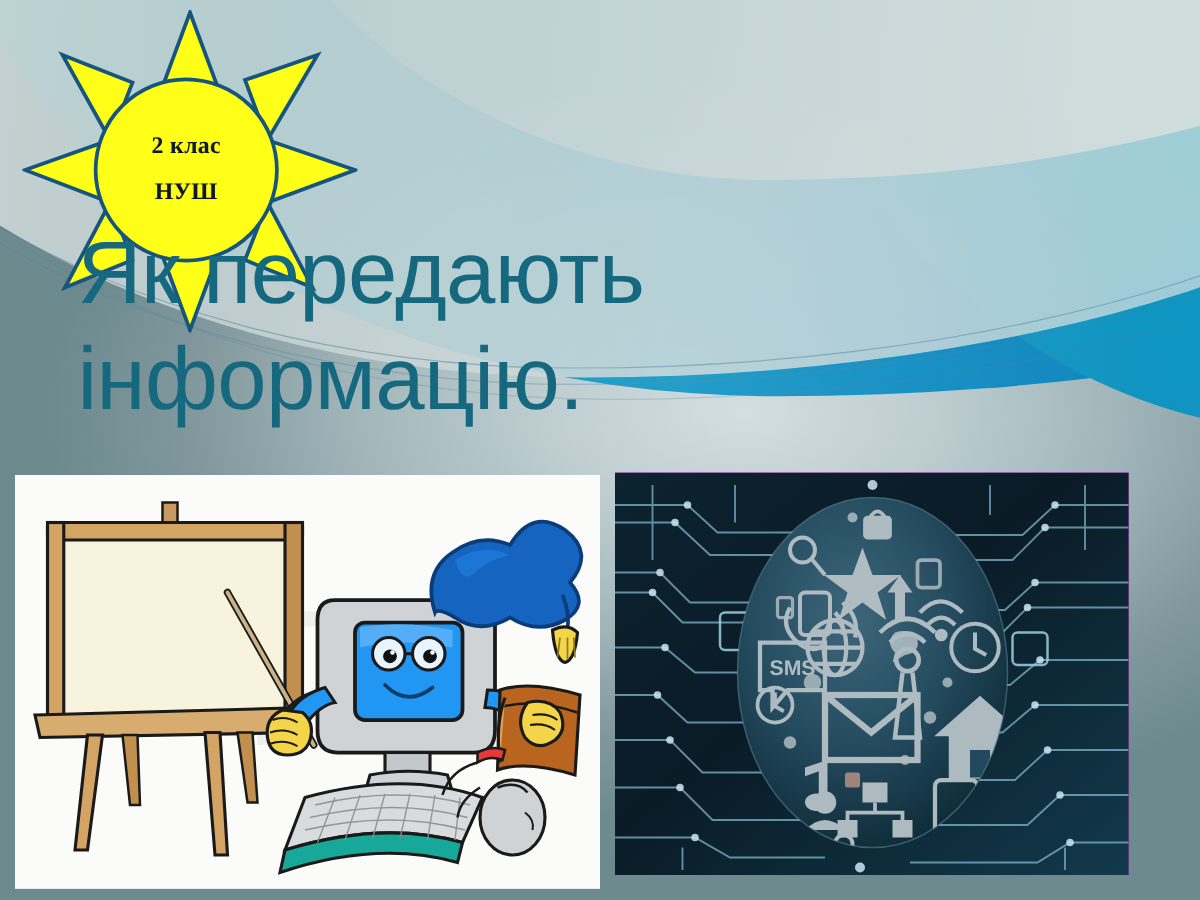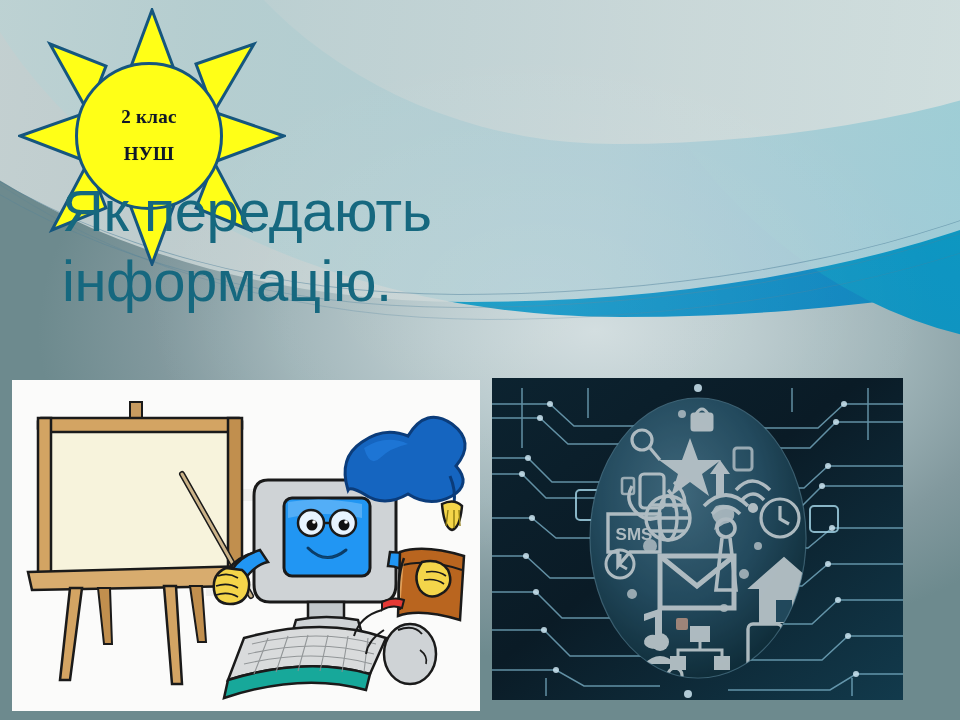--- a/index.html
+++ b/index.html
@@ -124,21 +124,21 @@
     text-shadow: 0 0 1px rgba(120,120,0,0.35);
     letter-spacing: 0.3px;
   }
 
   
   #title {
     position: absolute;
     left: 62px;
     top: 176px;
     width: 660px;
-    font-size: 58px;
+    font-size: 71px;
     line-height: 1.20;
     font-weight: 400;
     color: #16687f;
     letter-spacing: -0.5px;
     white-space: pre-line;
   }
 
   
   .pic {
     position: absolute;

